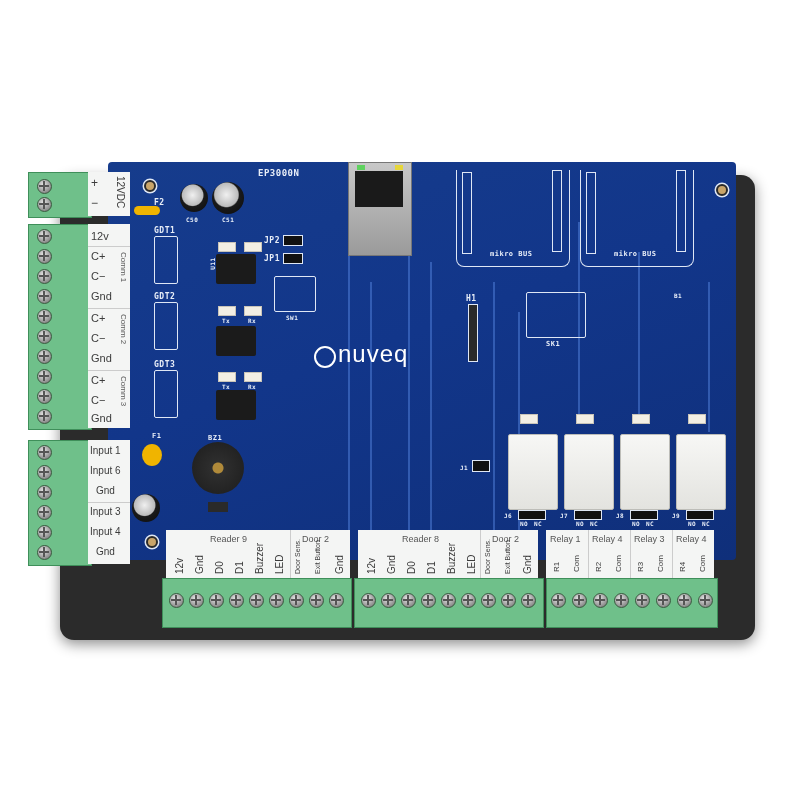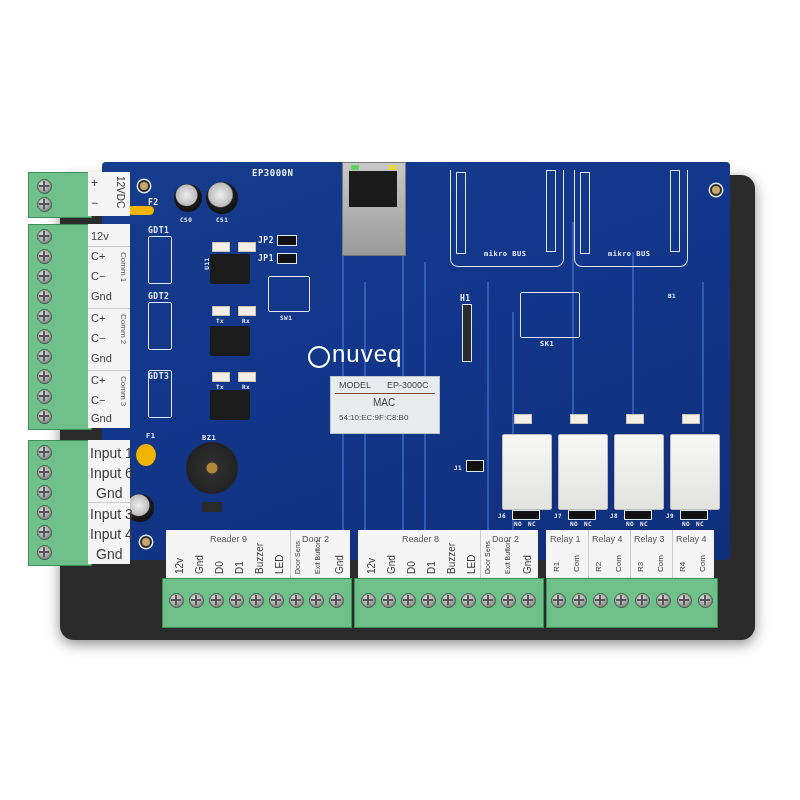--- a/index.html
+++ b/index.html
@@ -1,31 +1,31 @@
 <!DOCTYPE html>
 <html><head>
 <meta charset="utf-8">
 <style>
   html,body{margin:0;padding:0;background:#ffffff;}
   body{width:800px;height:800px;position:relative;overflow:hidden;font-family:"Liberation Sans",sans-serif;}
   .abs{position:absolute;}
   
   .backplate{left:60px;top:175px;width:695px;height:465px;background:#2b2b2b;border-radius:14px;box-shadow:0 4px 14px rgba(0,0,0,.45);}
-  .pcb{left:102px;top:162px;width:628px;height:398px;background:linear-gradient(160deg,#163c8c 0%,#12368a 45%,#0f2f7a 100%);border-radius:4px;}
+  .pcb{left:108px;top:162px;width:628px;height:398px;background:linear-gradient(160deg,#163c8c 0%,#12368a 45%,#0f2f7a 100%);border-radius:4px;}
   .trace{position:absolute;width:2px;background:rgba(90,140,230,.45);}
   .silk{position:absolute;color:#e8eef8;font-family:"DejaVu Sans Mono","Liberation Mono",monospace;font-size:8px;font-weight:bold;letter-spacing:.5px;}
   .silkbox{position:absolute;border:1.5px solid #dfe7f5;border-radius:2px;}
   .hole{position:absolute;width:8px;height:8px;border-radius:50%;background:#c9a56a;border:2px solid #2a2a2a;box-shadow:0 0 0 1.5px #dfe7f5;}
   
   .tb{position:absolute;background:#6fc08a;border:1px solid #3f8f5a;}
   .screw{position:absolute;width:13px;height:13px;border-radius:50%;background:radial-gradient(circle at 40% 35%,#e6e6e6,#8e8e8e 70%,#5a5a5a);border:1px solid #3a5a40;}
   .screw::before{content:"";position:absolute;left:5px;top:1px;width:2px;height:10px;background:#555;}
   .screw::after{content:"";position:absolute;left:1px;top:5px;width:10px;height:2px;background:#555;}
   .labelpanel{position:absolute;background:#f4f5f4;color:#333;}
-  .lbl{position:absolute;font-size:14px;color:#3c3c3c;white-space:nowrap;}
+  .lbl{position:absolute;font-size:10px;color:#3c3c3c;white-space:nowrap;}
   .vlbl{position:absolute;font-size:10px;color:#3c3c3c;white-space:nowrap;transform:rotate(-90deg);transform-origin:left top;}
   .grp{position:absolute;font-size:9px;color:#555;white-space:nowrap;}
   .ic{position:absolute;background:#1b1b1b;border-radius:2px;}
   .led{position:absolute;width:16px;height:8px;background:#f3efe4;border:1px solid #c9c4b8;}
   .relay{position:absolute;width:48px;height:74px;background:linear-gradient(180deg,#f7f7f5,#e3e3df);border:1px solid #bdbdb8;border-radius:2px;}
   .jumper{position:absolute;background:#111;border:1px solid #dfe7f5;}
   .cap{position:absolute;border-radius:50%;background:radial-gradient(circle at 45% 40%,#f0f0f0 0%,#bcbcbc 45%,#1a1a1a 50%,#0b0b0b 100%);}
   .mac-label{position:absolute;background:#e9ecef;border:1px solid #bfc4ca;color:#444;font-size:9px;}
 </style>
 </head>
@@ -56,21 +56,21 @@
 
   <div class="cap" style="left:72px;top:22px;width:28px;height:28px;"></div>
   <div class="cap" style="left:104px;top:20px;width:32px;height:32px;"></div>
   <div class="silk" style="left:78px;top:54px;font-size:6px;">C50</div>
   <div class="silk" style="left:114px;top:54px;font-size:6px;">C51</div>
 
   <div class="silk" style="left:46px;top:64px;">GDT1</div>
   <div class="silkbox" style="left:46px;top:74px;width:22px;height:46px;"></div>
   <div class="silk" style="left:46px;top:130px;">GDT2</div>
   <div class="silkbox" style="left:46px;top:140px;width:22px;height:46px;"></div>
-  <div class="silk" style="left:46px;top:198px;margin-top:12px;">GDT3</div>
+  <div class="silk" style="left:46px;top:198px;">GDT3</div>
   <div class="silkbox" style="left:46px;top:208px;width:22px;height:46px;"></div>
 
   <div class="led" style="left:110px;top:80px;"></div>
   <div class="led" style="left:136px;top:80px;"></div>
   <div class="ic" style="left:108px;top:92px;width:40px;height:30px;"></div>
   <div class="silk" style="left:98px;top:98px;font-size:6px;transform:rotate(-90deg);">U11</div>
 
   <div class="led" style="left:110px;top:144px;"></div>
   <div class="led" style="left:136px;top:144px;"></div>
   <div class="silk" style="left:114px;top:155px;font-size:6px;">Tx</div>
@@ -93,27 +93,20 @@
 
   <div class="abs" style="left:240px;top:0px;width:62px;height:92px;background:linear-gradient(180deg,#c8c8c8,#9a9a9a);border:1px solid #777;">
     <div class="abs" style="left:6px;top:8px;width:48px;height:36px;background:#1a1a1a;"></div>
     <div class="abs" style="left:8px;top:2px;width:8px;height:5px;background:#5fd25f;"></div>
     <div class="abs" style="left:46px;top:2px;width:8px;height:5px;background:#e6d63a;"></div>
   </div>
 
   <div class="abs" style="left:206px;top:184px;width:18px;height:18px;border:2.5px solid #ffffff;border-radius:50%;"></div>
   <div class="abs" style="left:230px;top:178px;color:#ffffff;font-size:24px;letter-spacing:1px;">nuveq</div>
 
-  <div class="mac-label" style="left:228px;top:214px;width:108px;height:56px;">
-    <span class="abs" style="left:8px;top:3px;">MODEL</span>
-    <span class="abs" style="left:56px;top:3px;">EP-3000C</span>
-    <div class="abs" style="left:4px;top:16px;width:100px;height:1px;background:#7a4a3a;"></div>
-    <span class="abs" style="left:42px;top:20px;font-size:10px;">MAC</span>
-    <span class="abs" style="left:8px;top:36px;font-size:8px;">54:10:EC:9F:C8:B0</span>
-  </div>
 
   <div class="silk" style="left:358px;top:132px;">H1</div>
   <div class="abs" style="left:360px;top:142px;width:8px;height:56px;background:#2a2a2a;border:1px solid #dfe7f5;"></div>
 
   <div class="silk" style="left:352px;top:302px;font-size:6px;">J1</div>
   <div class="jumper" style="left:364px;top:298px;width:16px;height:10px;"></div>
 
   <div class="silkbox" style="left:348px;top:8px;width:112px;height:96px;border-top:none;border-radius:0 0 8px 8px;"></div>
   <div class="abs" style="left:354px;top:10px;width:8px;height:80px;border:1px solid #dfe7f5;"></div>
   <div class="abs" style="left:444px;top:8px;width:8px;height:80px;border:1px solid #dfe7f5;"></div>

